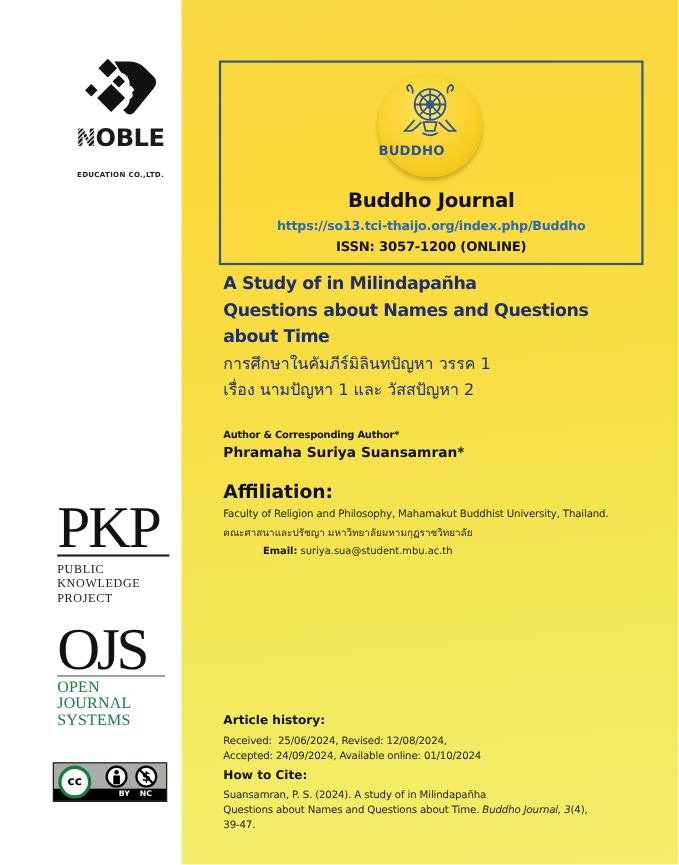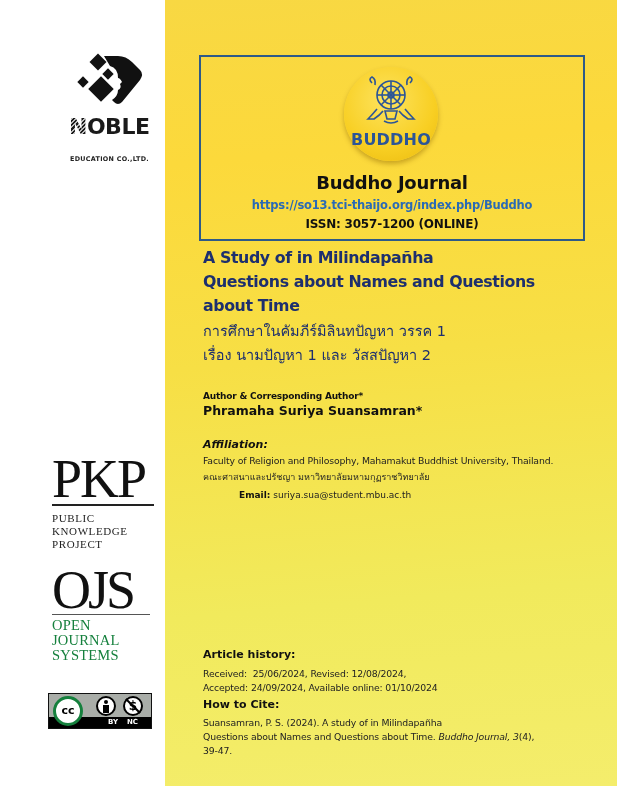--- a/index.html
+++ b/index.html
@@ -45,35 +45,35 @@
 
   
   .panel { position: absolute; left: 165px; top: 0; width: 452px; height: 786px;
     background: linear-gradient(175deg, #f8d843 0%, #fcd93b 20%, #f7df45 45%, #f1ea5c 75%, #f4ed6c 100%); }
 
   .journal-box { position: absolute; left: 34px; top: 55px; width: 386px; height: 186px; border: 2px solid #2e5a88; }
   .badge { position: absolute; left: 143px; top: 10px; width: 94px; height: 94px; border-radius: 50%;
     background: radial-gradient(circle at 45% 35%, #fde35e 0%, #f8cf23 60%, #e9b80c 100%);
     box-shadow: 0 3px 5px rgba(140,100,0,0.45); }
   .badge svg { position: absolute; left: 22px; top: 8px; }
-  .badge-label { position: absolute; left: 0; width: 100%; top: 63px; text-align: center; font-family: "DejaVu Sans", sans-serif; font-weight: bold; font-size: 16px; color: #2c5597; letter-spacing: 0.2px; }
+  .badge-label { position: absolute; left: 0; width: 100%; top: 63px; text-align: left; font-family: "DejaVu Sans", sans-serif; font-weight: bold; font-size: 12px; color: #2c5597; letter-spacing: 0.2px; }
 
   .journal-title { position: absolute; left: 0; width: 100%; top: 115px; text-align: center; font-family: "DejaVu Sans", sans-serif; font-weight: bold; font-size: 18px; color: #111; letter-spacing: -0.3px; }
   .journal-url { position: absolute; left: 0; width: 100%; top: 141px; text-align: center; font-family: "DejaVu Sans", sans-serif; font-weight: bold; font-size: 11.5px; color: #2a6ab5; letter-spacing: -0.2px; }
   .journal-issn { position: absolute; left: 0; width: 100%; top: 160px; text-align: center; font-family: "DejaVu Sans", sans-serif; font-weight: bold; font-size: 12px; color: #111; letter-spacing: -0.2px; }
 
   .content { position: absolute; left: 38px; top: 246px; width: 400px; }
   .title-en { font-family: "DejaVu Sans", sans-serif; font-weight: bold; font-size: 15.8px; line-height: 24px; color: #1d2f6e; letter-spacing: -0.4px; }
   .title-th { font-family: "DejaVu Sans", sans-serif; font-size: 14.5px; line-height: 24px; color: #1d2f6e; margin-top: 1px; }
 
   .author-lbl { margin-top: 24px; font-family: "DejaVu Sans", sans-serif; font-weight: bold; font-size: 9px; color: #111; letter-spacing: -0.2px; }
   .author-name { margin-top: 2px; font-family: "DejaVu Sans", sans-serif; font-weight: bold; font-size: 12.5px; color: #111; letter-spacing: 0px; }
   .author-th { margin-top: 3px; font-family: "DejaVu Sans", sans-serif; font-weight: bold; font-size: 9.5px; color: #111; }
 
-  .aff-lbl { margin-top: 20px; font-family: "DejaVu Sans", sans-serif; font-weight: bold; font-size: 11px; color: #111; font-style: italic; }
+  .aff-lbl { margin-top: 20px; font-family: "DejaVu Sans", sans-serif; font-weight: bold; font-size: 17px; color: #111; }
   .aff-text { margin-top: 3px; font-family: "DejaVu Sans", sans-serif; font-size: 9.3px; line-height: 14px; color: #222; width: 380px; letter-spacing: -0.15px; }
   .aff-th { margin-top: 2px; font-family: "DejaVu Sans", sans-serif; font-size: 9px; color: #222; }
   .email { margin-top: 6px; font-family: "DejaVu Sans", sans-serif; font-size: 9px; color: #222; padding-left: 36px; }
   .email b { font-weight: bold; color: #111; }
 
   .hist-lbl { position: absolute; left: 38px; top: 648px; font-family: "DejaVu Sans", sans-serif; font-weight: bold; font-size: 11px; color: #111; }
   .hist-text { position: absolute; left: 38px; top: 667px; font-family: "DejaVu Sans", sans-serif; font-size: 9.3px; line-height: 14px; color: #222; letter-spacing: -0.15px; white-space: pre; }
   .cite-lbl { position: absolute; left: 38px; top: 698px; font-family: "DejaVu Sans", sans-serif; font-weight: bold; font-size: 11px; color: #111; }
   .cite-text { position: absolute; left: 38px; top: 716px; width: 400px; font-family: "DejaVu Sans", sans-serif; font-size: 9.3px; line-height: 14px; color: #222; letter-spacing: -0.15px; }
   .cite-text i { font-style: italic; }

